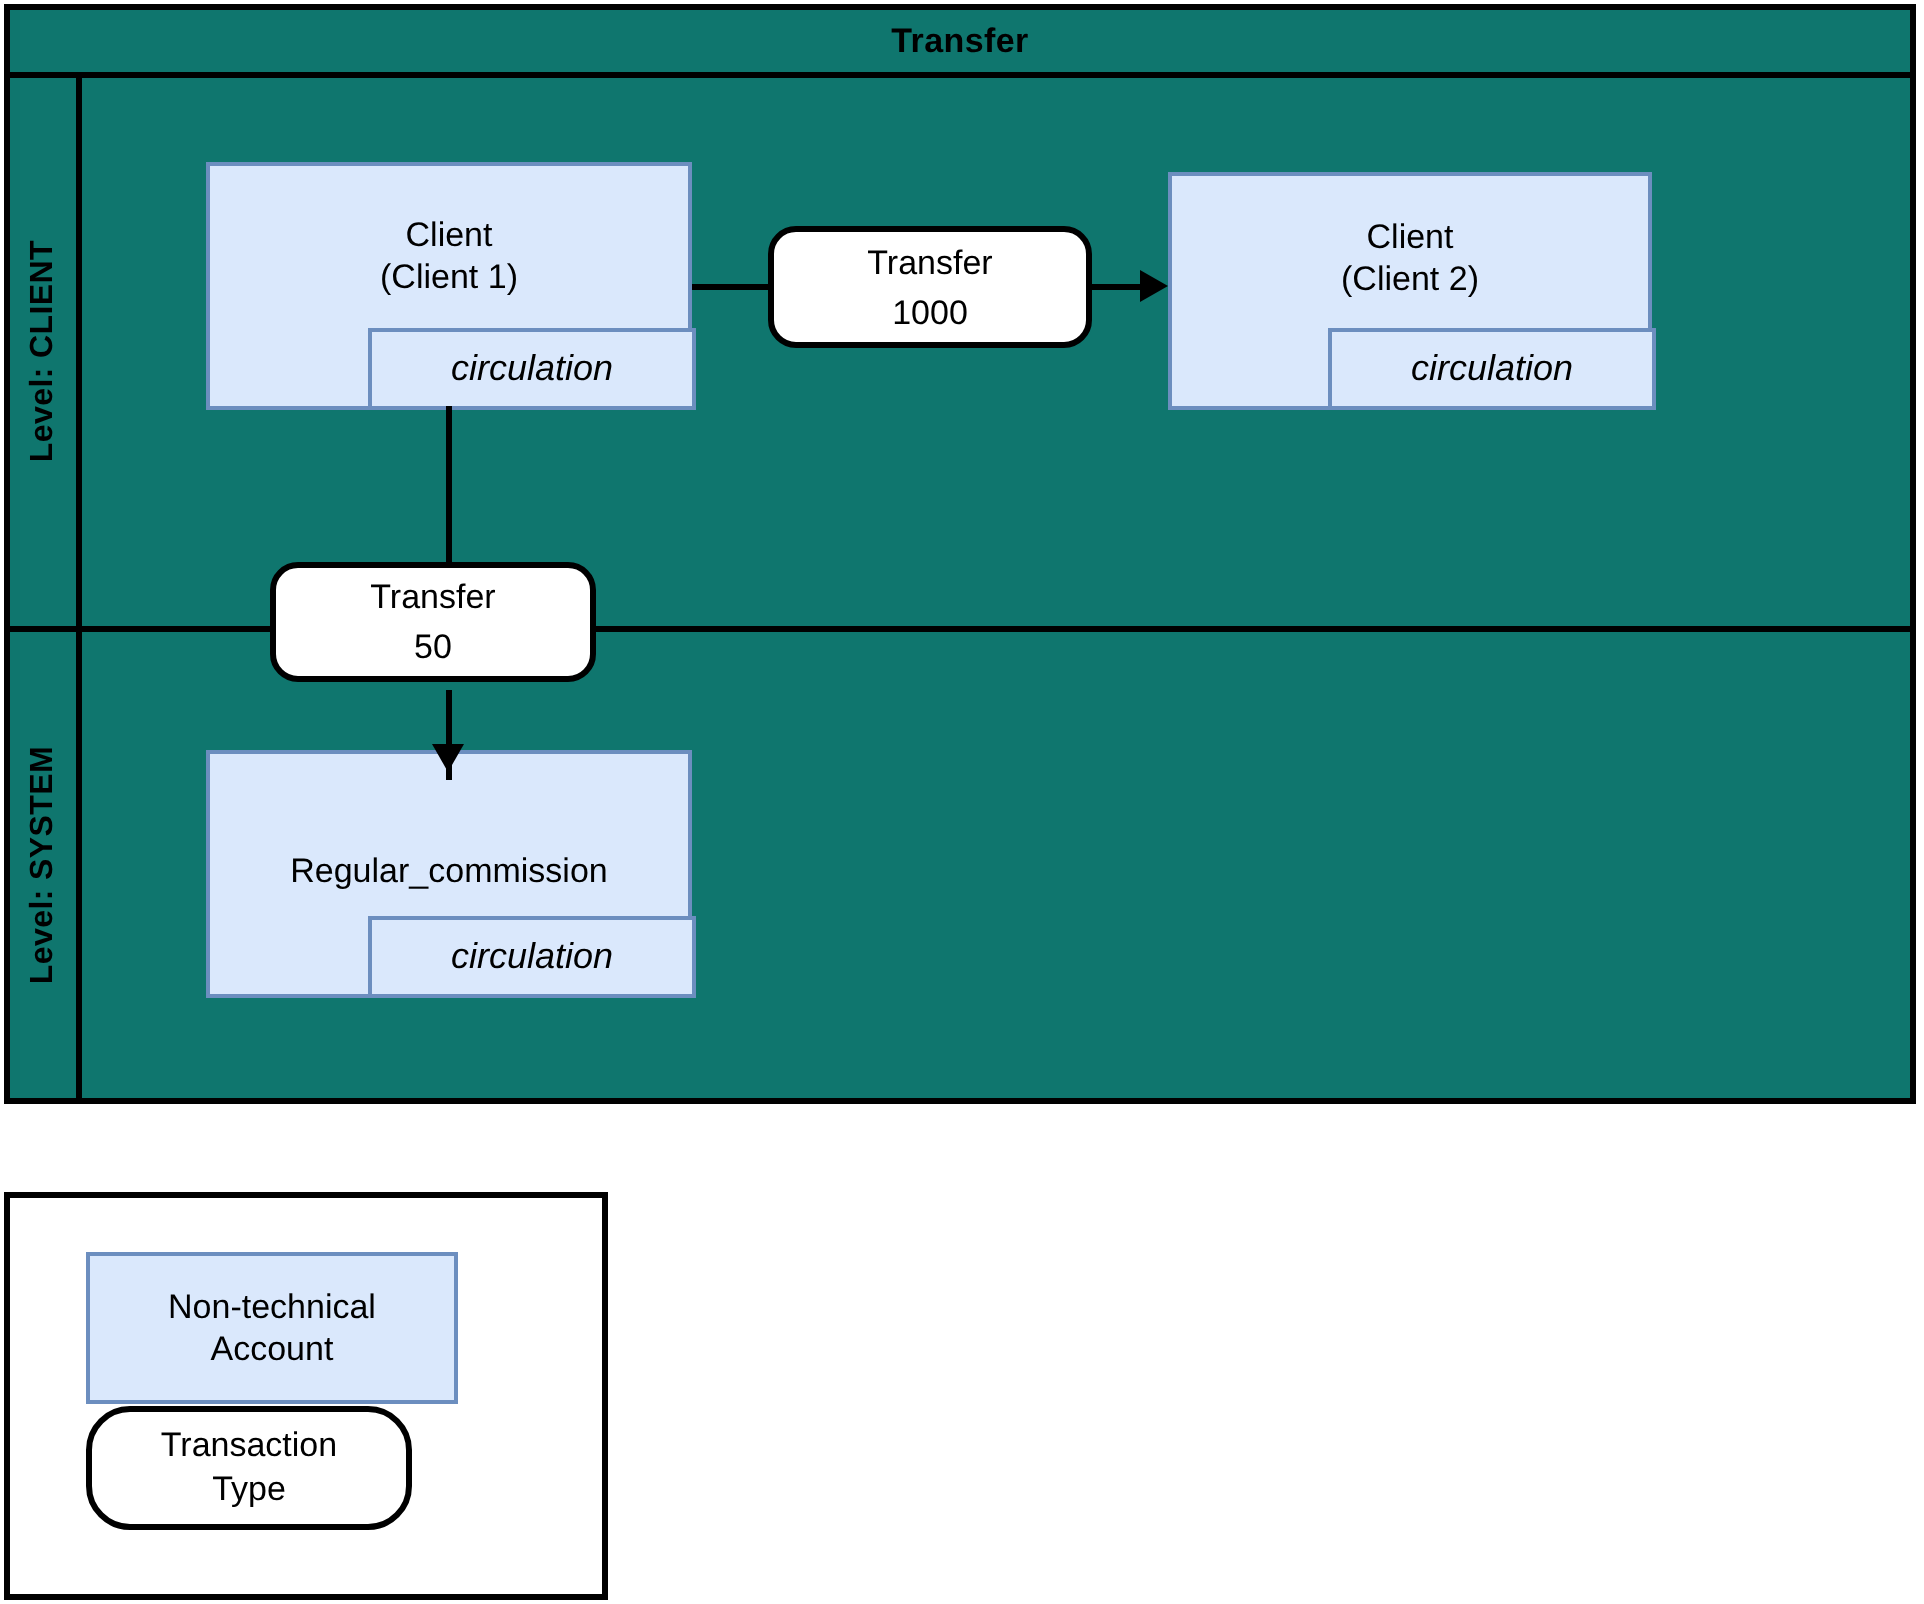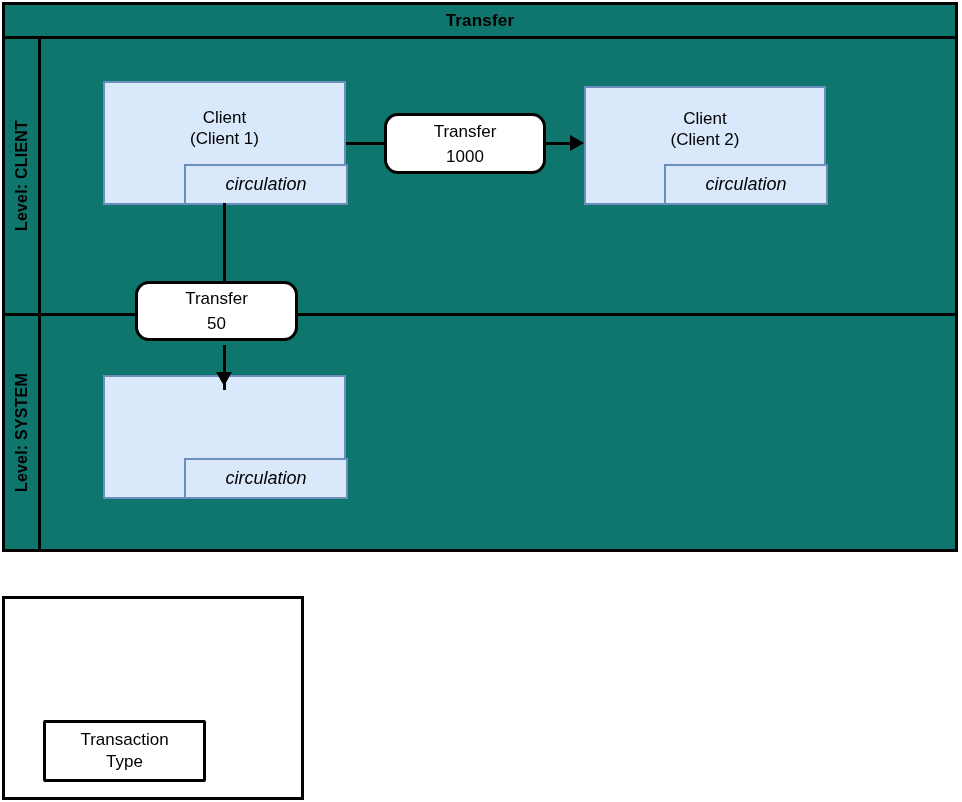--- a/index.html
+++ b/index.html
@@ -181,27 +181,27 @@
     align-items: center;
     justify-content: center;
     text-align: center;
     font-size: 17px;
     line-height: 21px;
     white-space: pre-line;
   }
   #legend-txn {
     position: absolute;
     left: 38px;
-    top: 121px;
+    top: 104px;
     width: 163px;
     height: 62px;
     box-sizing: border-box;
     background: #ffffff;
     border: 3px solid #000000;
-    border-radius: 2px;
+    border-radius: 22px;
     display: flex;
     align-items: center;
     justify-content: center;
     text-align: center;
     font-size: 17px;
     line-height: 22px;
     white-space: pre-line;
   }
 </style>
 </head>
@@ -249,29 +249,32 @@
   <div class="lane" id="lane-system">
     <div class="lane-label">
       <span>Level: SYSTEM</span>
     </div>
     <div class="lane-body">
 
       <div class="conn conn-v" style="left:182px; top:29px; width:3px; height:45px;"></div>
       <div class="arrow-head arrow-down" style="left:175px; top:56px;"></div>
 
       <div class="account-box" style="left:62px; top:59px; width:243px; height:124px;">
+        <div class="account-title" style="top:48px;">Regular_commission</div>
         <div class="account-sub" style="left:79px; top:81px; width:164px; height:41px;">circulation</div>
       </div>
 
     </div>
   </div>
 
   <div class="txn-box" style="left:130px; top:276px; width:163px; height:60px;">
     <div class="txn-line">Transfer</div>
     <div class="txn-line">50</div>
   </div>
 
 </div>
 
 <div id="legend-frame">
+  <div id="legend-account">Non-technical
+Account</div>
   <div id="legend-txn">Transaction
 Type</div>
 </div>
 
 </body></html>

